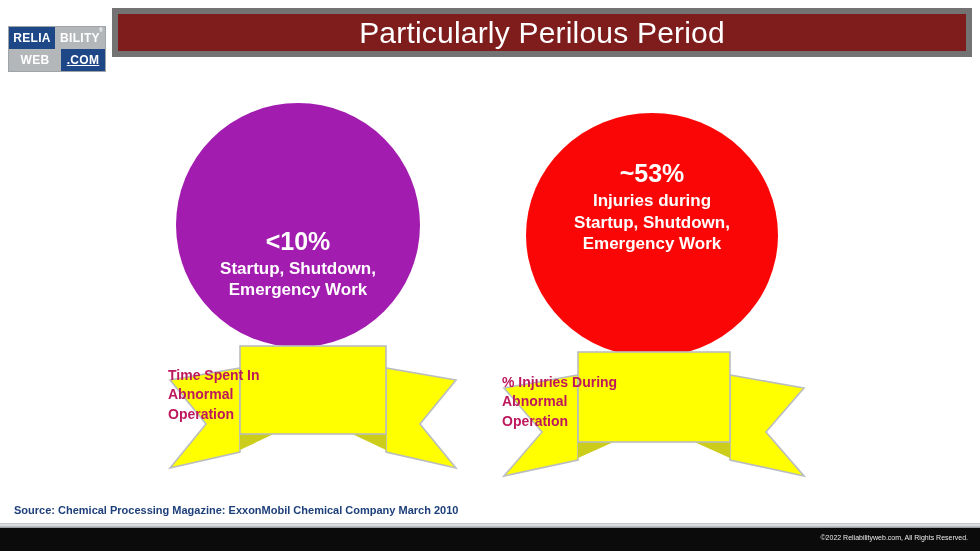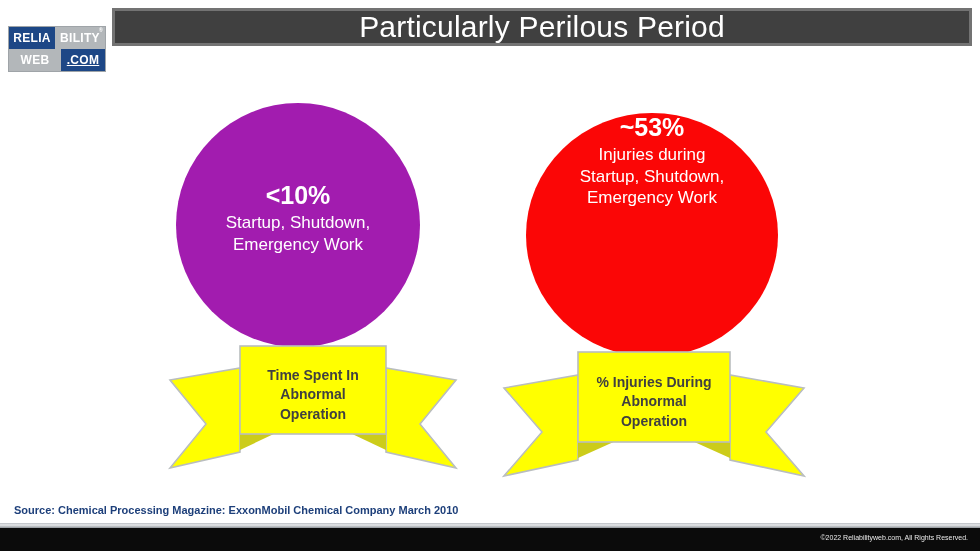--- a/index.html
+++ b/index.html
@@ -60,23 +60,23 @@
     font-size: 5px;
     font-weight: bold;
     color: #ffffff;
   }
 
   .title-bar {
     position: absolute;
     left: 112px;
     top: 8px;
     width: 860px;
-    height: 38px;
-    background: #404040;
-    border: 3px solid #737373;
+    height: 49px;
+    background: #7f1d1d;
+    border: 6px solid #737373;
     box-sizing: border-box;
     display: flex;
     align-items: center;
     justify-content: center;
   }
   .title-text {
     color: #ffffff;
     font-size: 30px;
     font-weight: normal;
     letter-spacing: 0.2px;
@@ -85,34 +85,34 @@
 
   
   .figure { position: absolute; }
 
   .circle {
     position: absolute;
     border-radius: 50%;
     display: flex;
     flex-direction: column;
     align-items: center;
-    justify-content: flex-start;
+    justify-content: center;
     text-align: center;
     color: #ffffff;
     z-index: 2;
   }
   .circle .headline {
     font-size: 25px;
     font-weight: bold;
     line-height: 1.15;
     margin-bottom: 2px;
   }
   .circle .sub {
     font-size: 17px;
-    font-weight: normal;
+    font-weight: bold;
     line-height: 1.28;
   }
 
   .circle-orange {
     left: 176px;
     top: 103px;
     width: 244px;
     height: 244px;
     background: #a21caf;
   }
@@ -130,22 +130,22 @@
   
   .ribbon {
     position: absolute;
     z-index: 3;
   }
   .ribbon svg { display: block; }
   .ribbon-label {
     position: absolute;
     left: 0;
     right: 0;
-    text-align: center;
-    color: #404040;
+    text-align: left;
+    color: #be185d;
     font-weight: bold;
     font-size: 14px;
     line-height: 1.38;
     z-index: 4;
   }
 
   
   .source {
     position: absolute;
     left: 14px;

